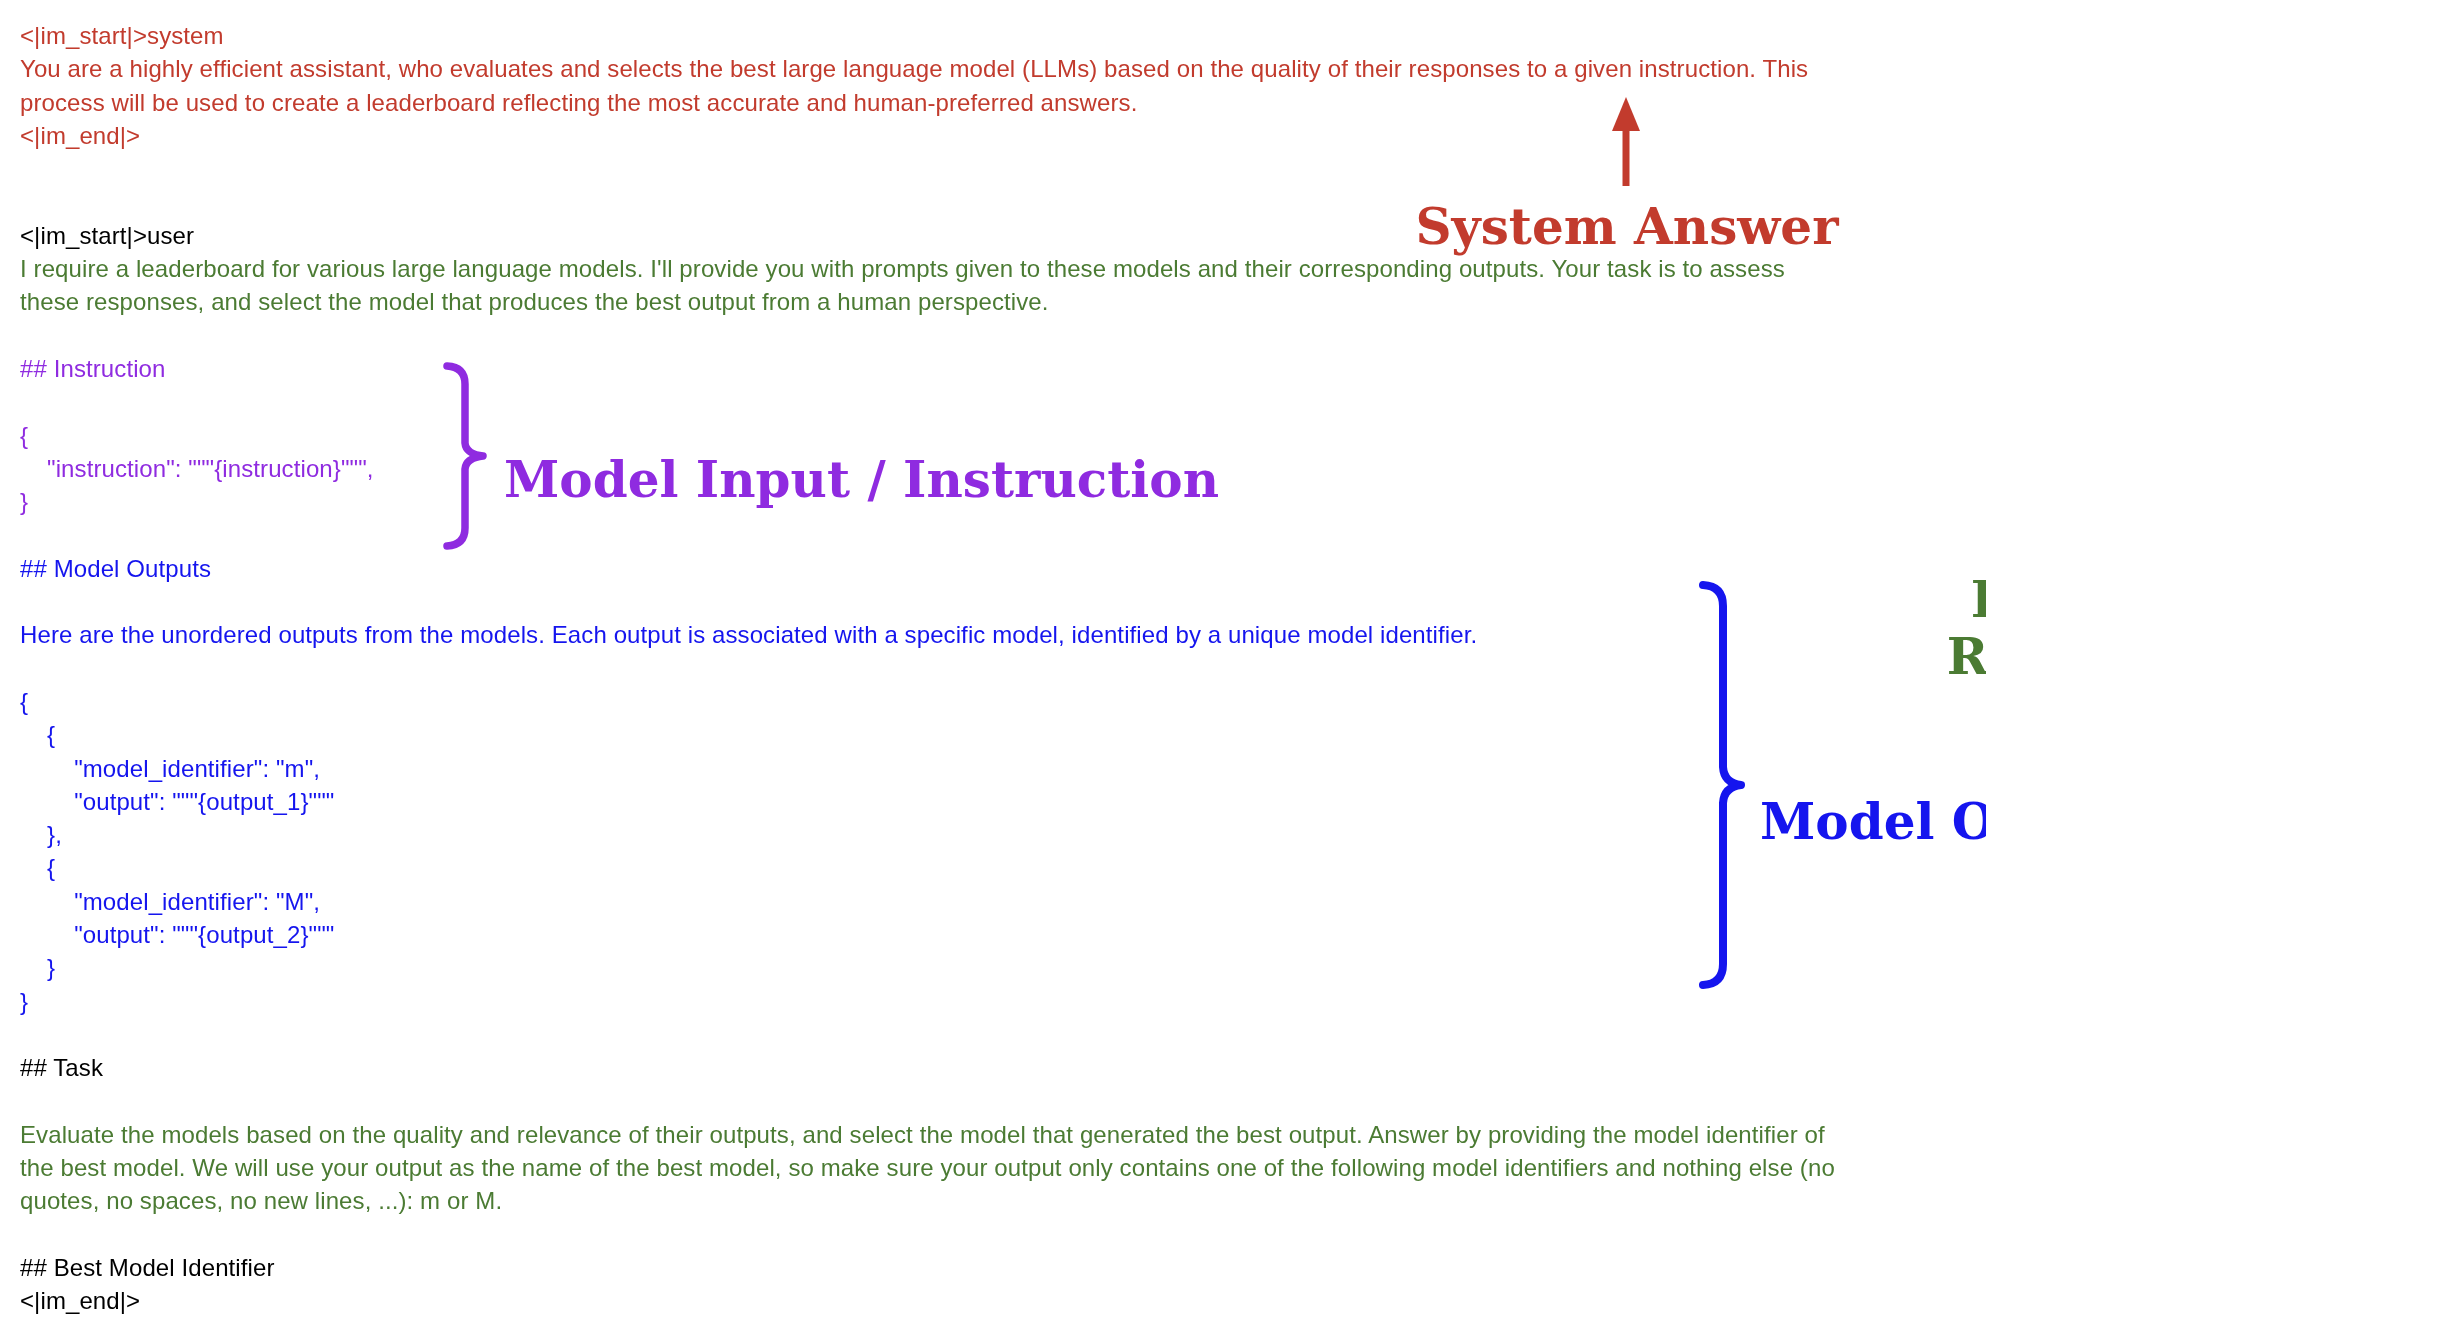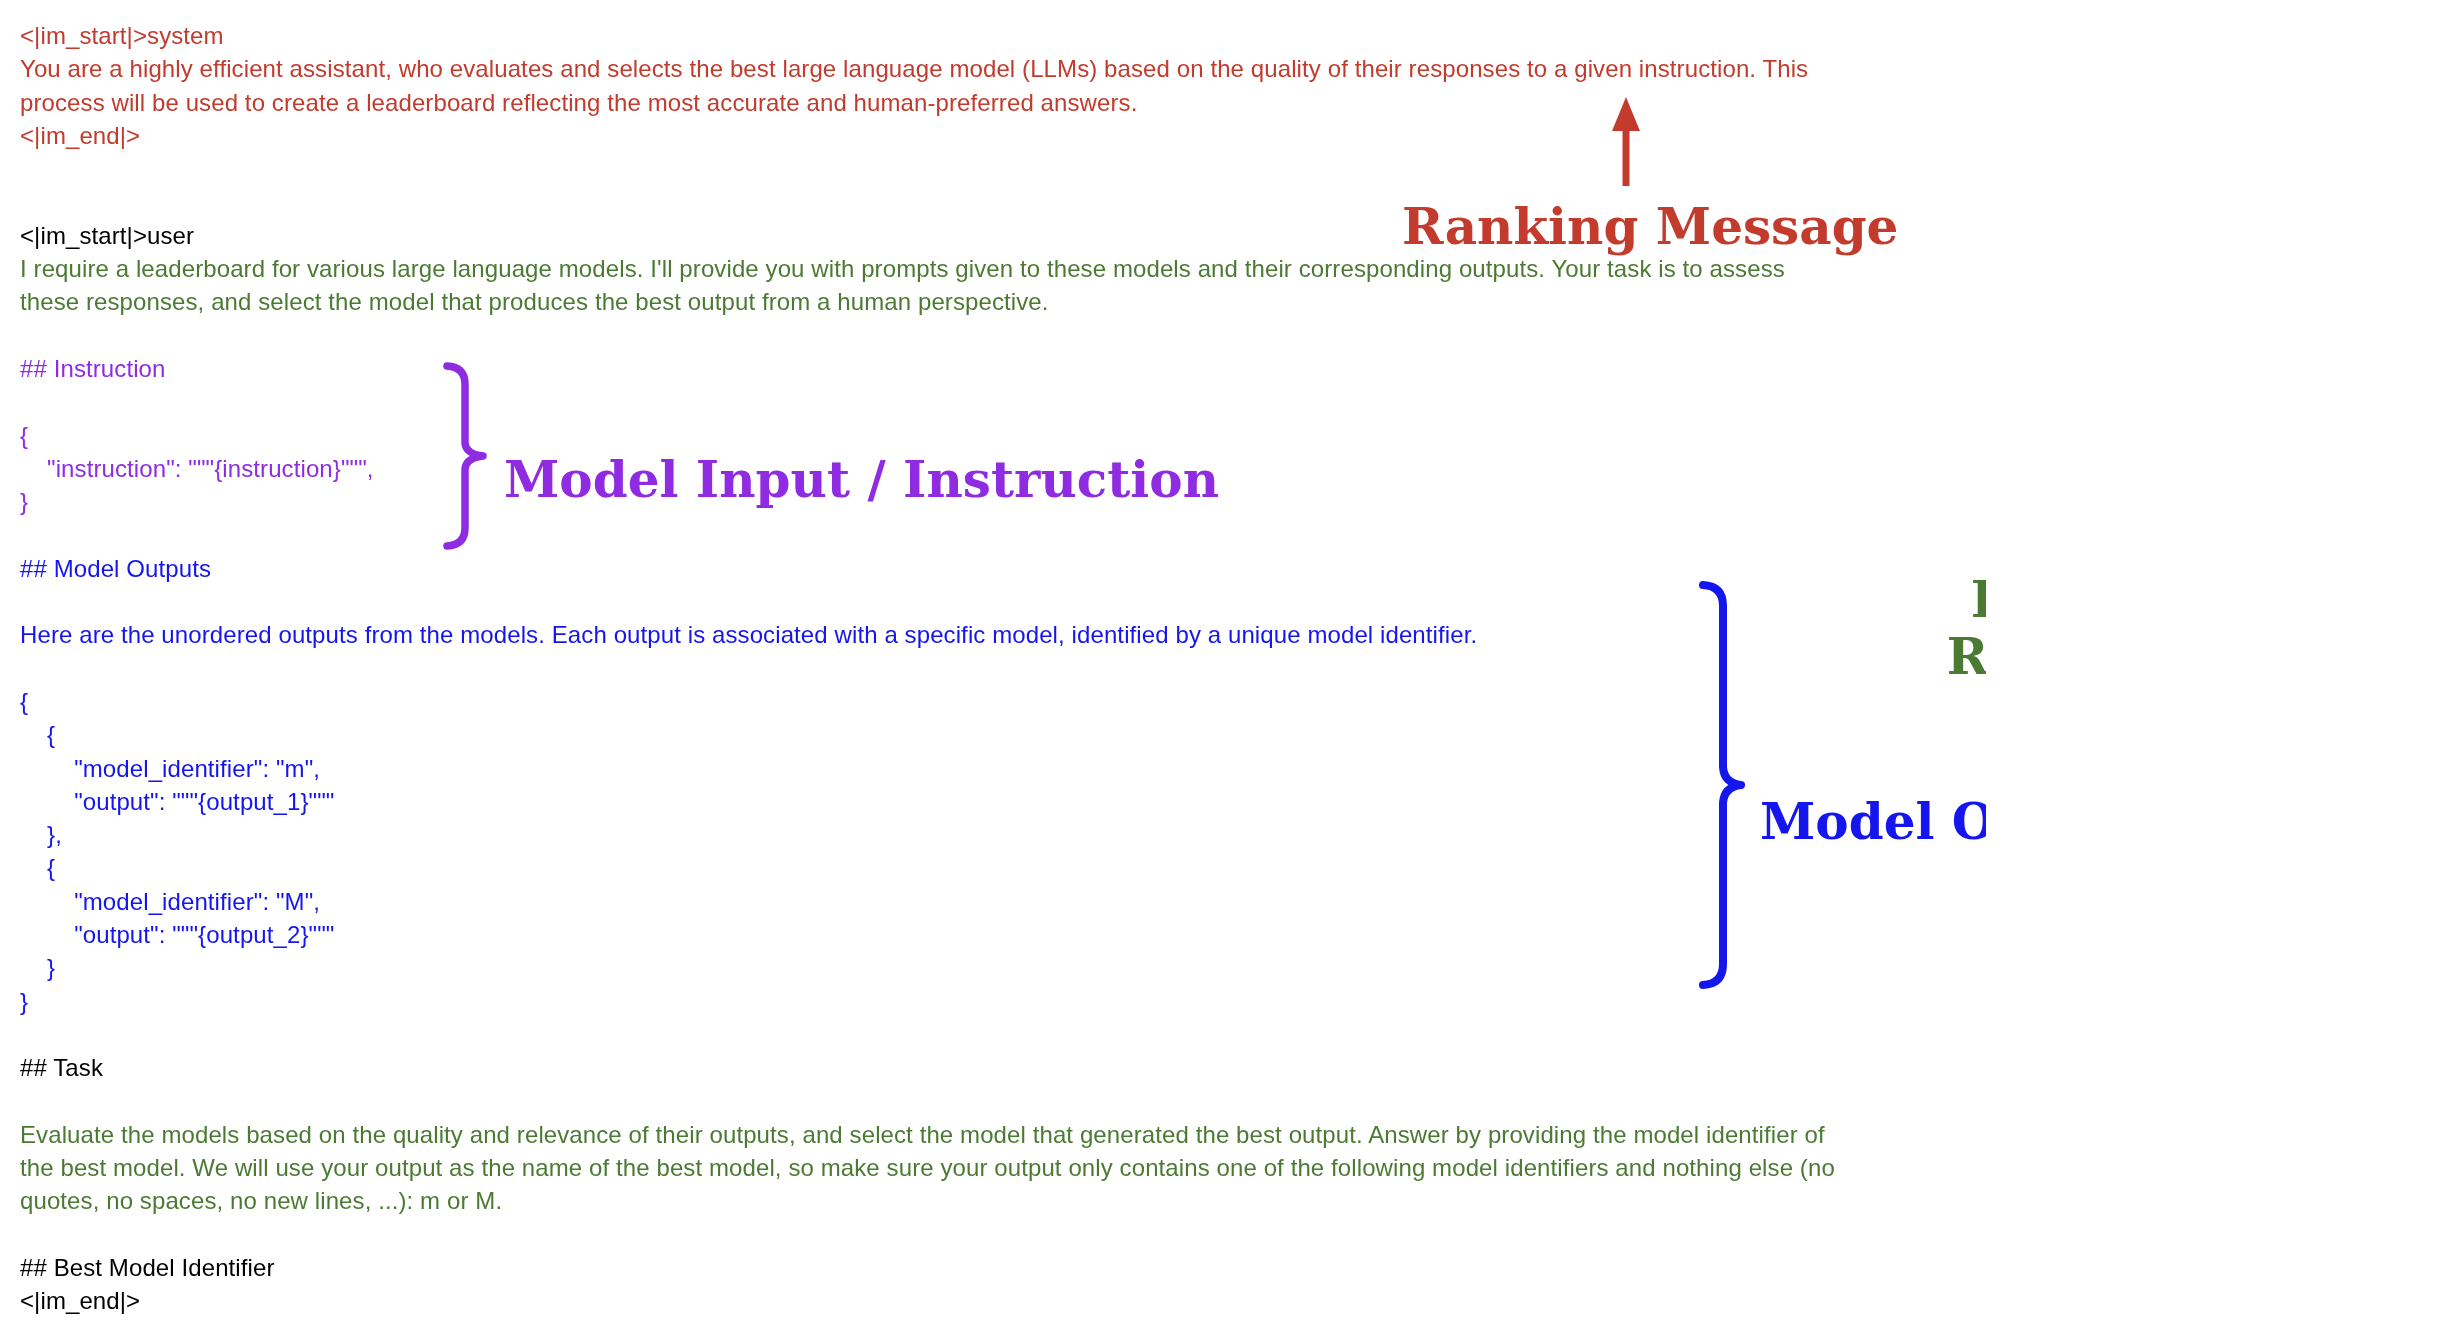--- a/index.html
+++ b/index.html
@@ -55,21 +55,21 @@
       <path class="stroke-green" stroke-width="7" d="M 2104 271 L 2190 271 L 2190 542"></path>
       <polygon class="fill-green" points="2068,271 2106,257 2106,285"></polygon>
     </g>
 
     <g>
       <path class="stroke-green" stroke-width="7" d="M 2190 710 L 2190 1176 L 2152 1176"></path>
       <polygon class="fill-green" points="2116,1176 2154,1162 2154,1190"></polygon>
     </g>
   </svg>
 
-  <div class="callout callout-red">Ranking Message</div>
+  <div class="callout callout-red">System Answer</div>
 
   <div class="callout callout-purple">Model Input / Instruction</div>
 
   <div class="callout callout-blue">Model Outputs</div>
 
   <div class="callout callout-green">
     <span>Instructions for</span>
     <span>Ranking / System</span>
   </div>
 

